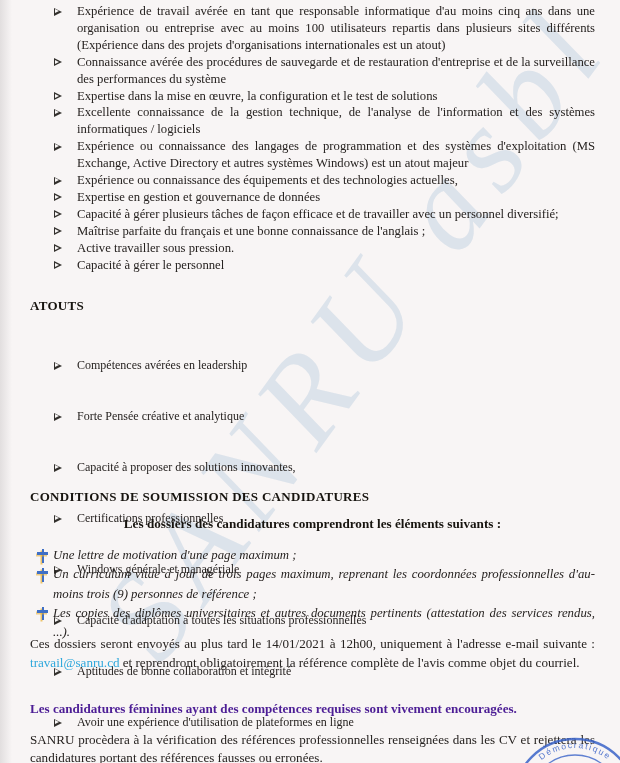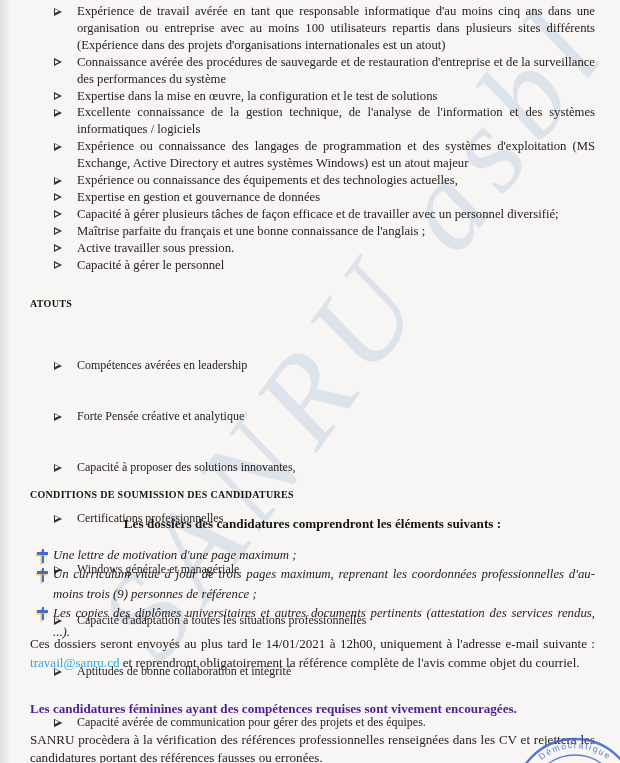--- a/index.html
+++ b/index.html
@@ -26,21 +26,21 @@
   .arrow-icon{
     position:absolute;left:24px;top:4.5px;width:0;height:0;
     border-top:4.5px solid transparent;border-bottom:4.5px solid transparent;
     border-left:8px solid #33302d;
   }
   .arrow-icon::after{
     content:"";position:absolute;left:-7px;top:-2.5px;width:0;height:0;
     border-top:2.5px solid transparent;border-bottom:2.5px solid transparent;
     border-left:4.5px solid #f8f5f5;
   }
-  .sec-title{font-size:10px;font-weight:bold;color:#17140f;letter-spacing:.3px;margin:0;}
+  .sec-title{font-size:13px;font-weight:bold;color:#17140f;letter-spacing:.3px;margin:0;}
   .intro{font-size:13.2px;font-weight:bold;color:#17140f;margin:0;text-align:center;}
   
   .plus-list .li{position:relative;padding-left:23px;text-align:justify;
     font-size:12.8px;line-height:19.3px;}
   .plus-icon{position:absolute;left:7px;top:3px;width:11px;height:14px;}
   .plus-icon::before{content:"";position:absolute;left:4.5px;top:0;width:2.6px;height:13.5px;
     background:#3f6fc6;box-shadow:-1.5px 1.5px 0 rgba(233,178,58,.75);}
   .plus-icon::after{content:"";position:absolute;left:0;top:3.2px;width:11px;height:2.6px;
     background:#3f6fc6;box-shadow:-1px 1.5px 0 rgba(233,178,58,.6);}
   .para{font-size:13.1px;line-height:19.2px;text-align:justify;margin:0;}
@@ -142,20 +142,21 @@
       <div class="li">
         <span class="arrow-icon"></span>
         <span class="li-text">Capacité d'adaptation à toutes les situations professionnelles</span>
       </div>
       <div class="li">
         <span class="arrow-icon"></span>
         <span class="li-text">Aptitudes de bonne collaboration et intégrité</span>
       </div>
       <div class="li">
         <span class="arrow-icon"></span>
+        <span class="li-text">Avoir une expérience d'utilisation de plateformes en ligne</span>
       </div>
       <div class="li">
         <span class="arrow-icon"></span>
         <span class="li-text">Capacité avérée de communication pour gérer des projets et des équipes.</span>
       </div>
     </div>
 
   <h2 class="blk sec-title cond-title">CONDITIONS DE SOUMISSION DES CANDIDATURES</h2>
 
   <p class="blk intro cond-intro">Les dossiers des candidatures comprendront les éléments suivants :</p>

